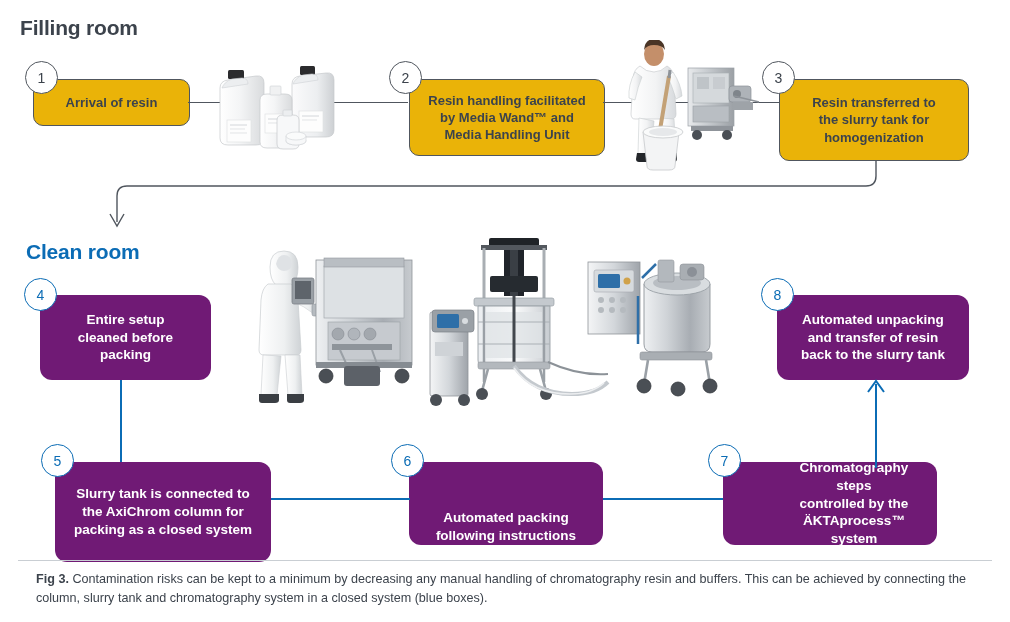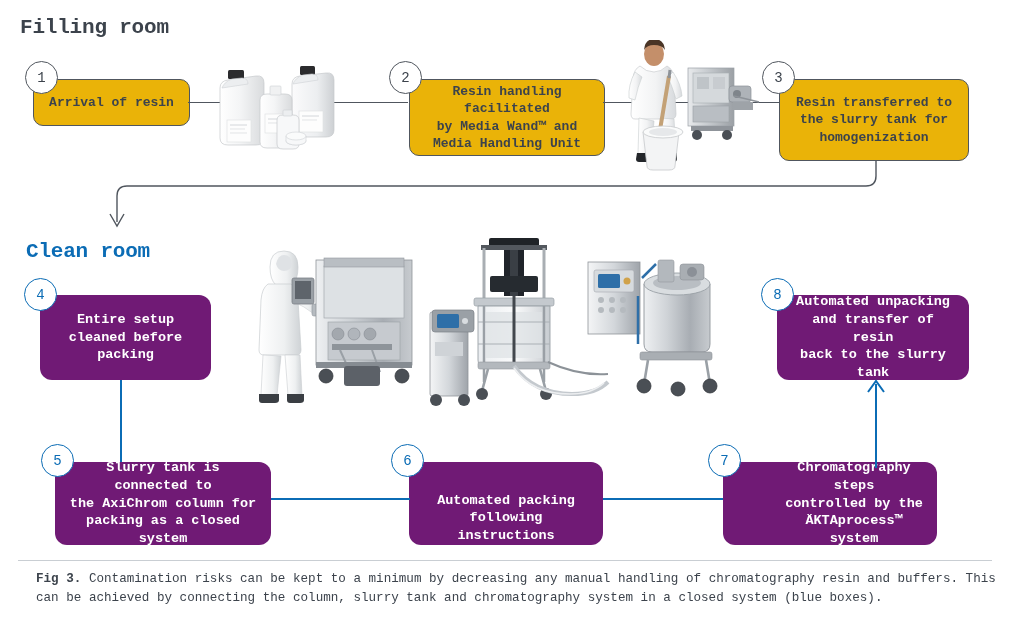--- a/index.html
+++ b/index.html
@@ -10,21 +10,20 @@
   body {
     font-family: "Liberation Sans", sans-serif;
     -webkit-font-smoothing: antialiased;
   }
   #page {
     position: relative;
     width: 1010px;
     height: 622px;
     background: #ffffff;
     overflow: hidden;
-    font-family: Liberation Mono, monospace;
   }
 
   
   .section-title {
     position: absolute;
     font-size: 21px;
     font-weight: bold;
     letter-spacing: -0.2px;
     white-space: nowrap;
   }
@@ -368,21 +367,21 @@
 
   <div class="box box-filled" style="left:40px; top:295px; width:171px; height:85px;">
     <span class="box-label">Entire setup
 cleaned before
 packing</span>
   </div>
   <div class="badge badge-blue" style="left:24px; top:278px;">
     <span>4</span>
   </div>
 
-  <div class="box box-filled" style="left:55px; top:462px; width:216px; height:83px;">
+  <div class="box box-filled" style="left:55px; top:462px; width:216px; height:100px;">
     <span class="box-label">Slurry tank is connected to
 the AxiChrom column for
 packing as a closed system</span>
   </div>
   <div class="badge badge-blue" style="left:41px; top:444px;">
     <span>5</span>
   </div>
 
   <div class="box box-filled" style="left:409px; top:462px; width:194px; height:83px;align-items:flex-end;">
     <span class="box-label">Automated packing

